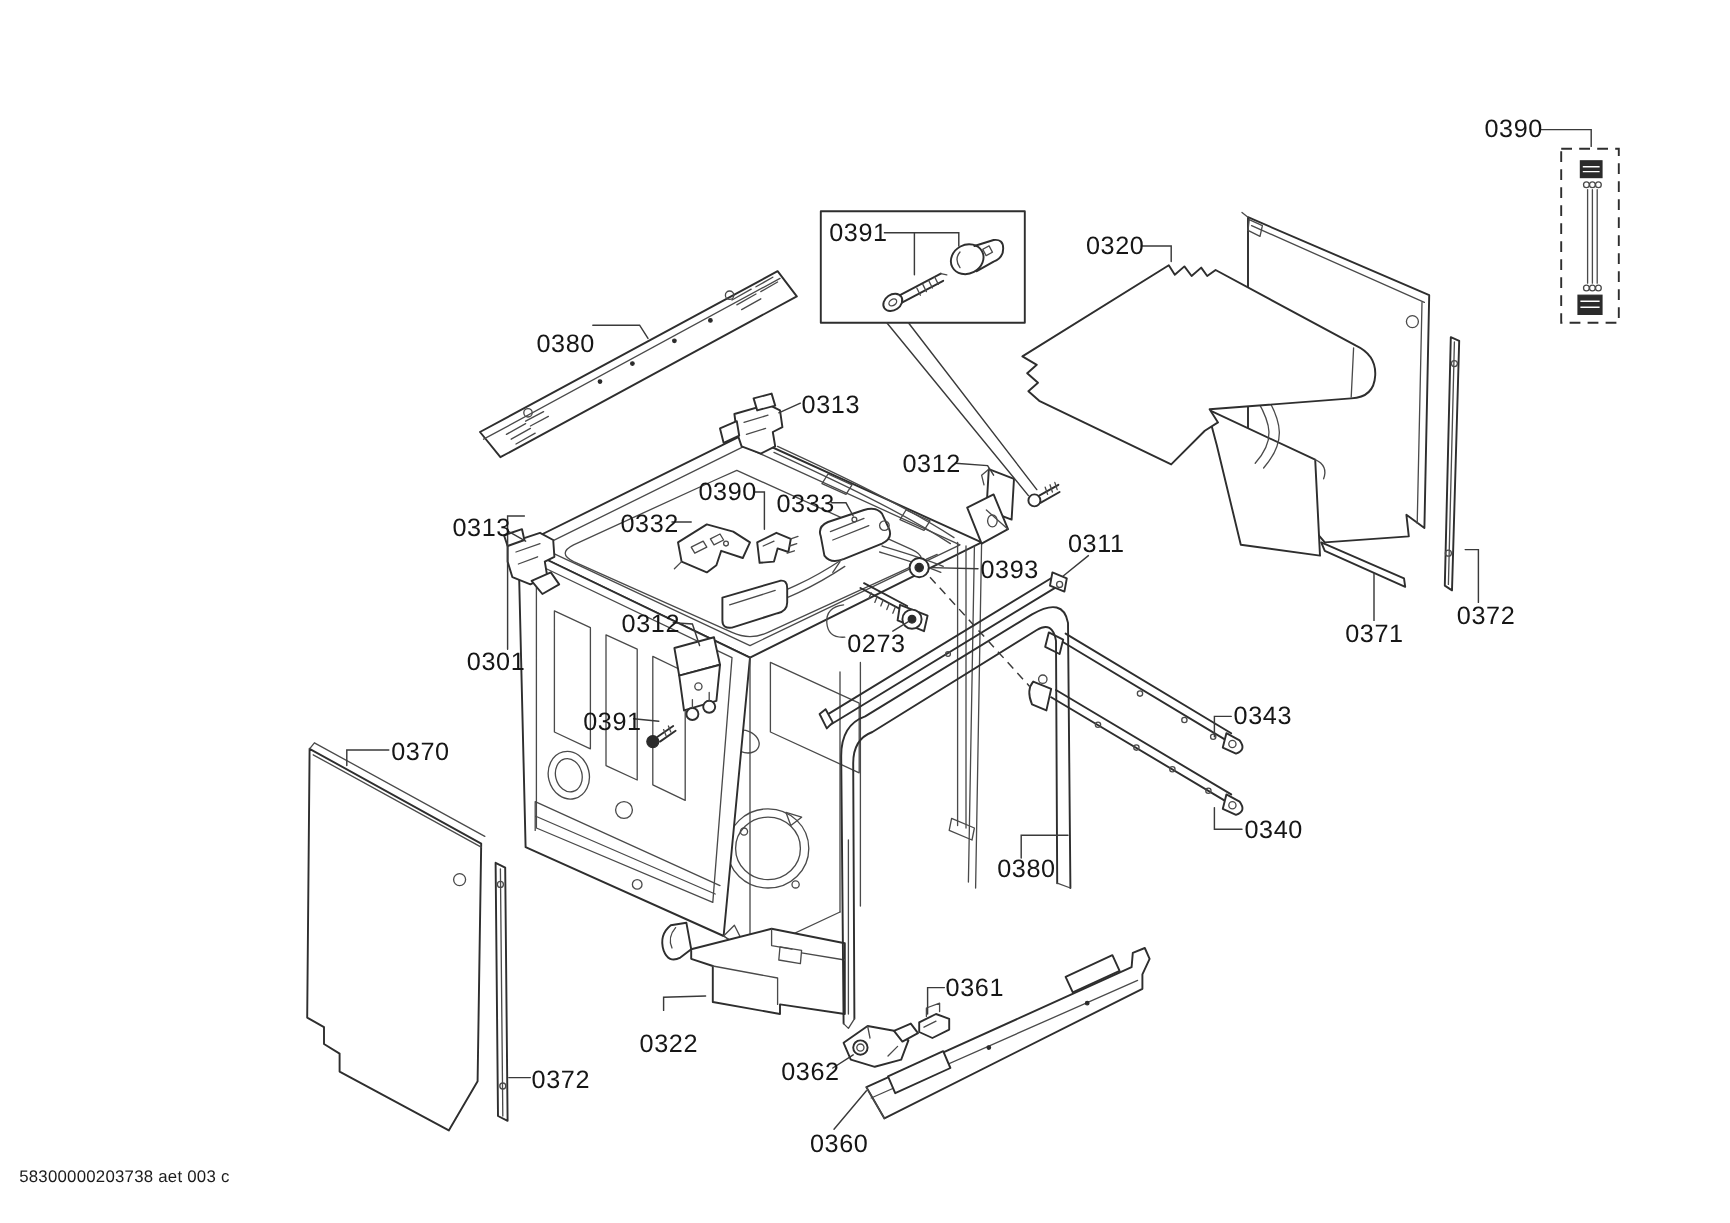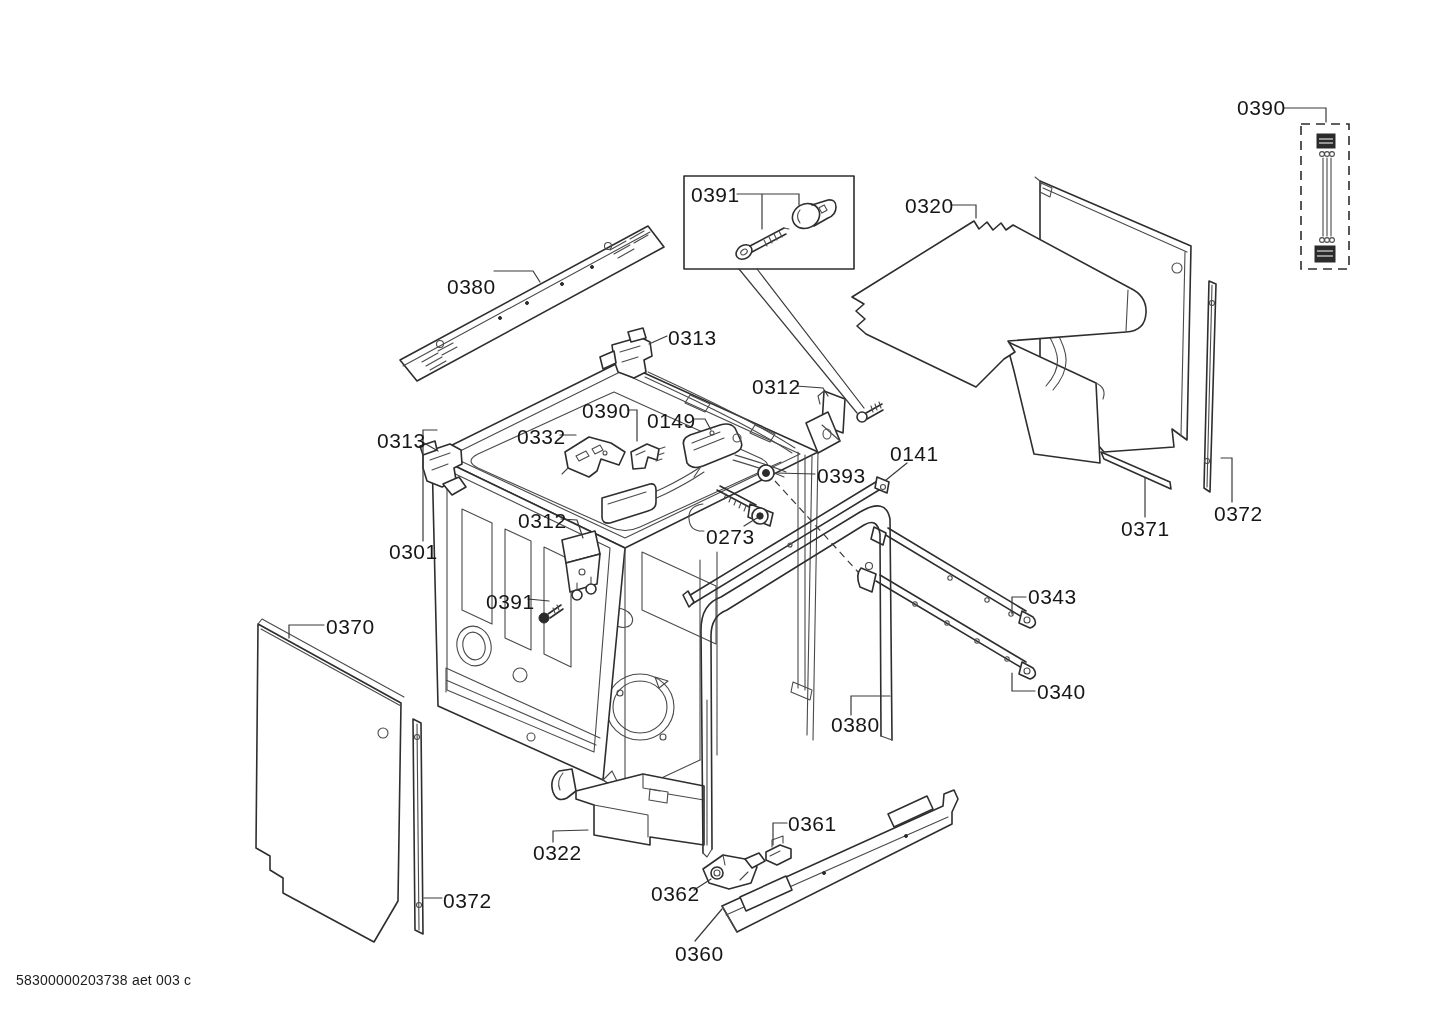--- a/index.html
+++ b/index.html
@@ -336,35 +336,35 @@
   </g>
 </svg>
 
   <div class="lbl" style="left:1237px;top:97px">0390</div>
   <div class="lbl" style="left:691px;top:184px">0391</div>
   <div class="lbl" style="left:905px;top:195px">0320</div>
   <div class="lbl" style="left:447px;top:276px">0380</div>
   <div class="lbl" style="left:668px;top:327px">0313</div>
   <div class="lbl" style="left:752px;top:376px">0312</div>
   <div class="lbl" style="left:582px;top:400px">0390</div>
-  <div class="lbl" style="left:647px;top:410px">0149</div>
+  <div class="lbl" style="left:647px;top:410px">0333</div>
   <div class="lbl" style="left:517px;top:426px">0332</div>
   <div class="lbl" style="left:377px;top:430px">0313</div>
-  <div class="lbl" style="left:890px;top:443px">0141</div>
+  <div class="lbl" style="left:890px;top:443px">0311</div>
   <div class="lbl" style="left:817px;top:465px">0393</div>
   <div class="lbl" style="left:1214px;top:503px">0372</div>
   <div class="lbl" style="left:518px;top:510px">0312</div>
   <div class="lbl" style="left:1121px;top:518px">0371</div>
   <div class="lbl" style="left:389px;top:541px">0301</div>
   <div class="lbl" style="left:706px;top:526px">0273</div>
   <div class="lbl" style="left:486px;top:591px">0391</div>
   <div class="lbl" style="left:1028px;top:586px">0343</div>
   <div class="lbl" style="left:326px;top:616px">0370</div>
   <div class="lbl" style="left:1037px;top:681px">0340</div>
   <div class="lbl" style="left:831px;top:714px">0380</div>
   <div class="lbl" style="left:788px;top:813px">0361</div>
-  <div class="lbl" style="left:533px;top:842px">0322</div>
+  <div class="lbl" style="left:533px;top:860px">0322</div>
   <div class="lbl" style="left:651px;top:883px">0362</div>
   <div class="lbl" style="left:443px;top:890px">0372</div>
   <div class="lbl" style="left:675px;top:943px">0360</div>
 
   <div class="footer">58300000203738 aet 003 c</div>
 </div>
 
 </body></html>

